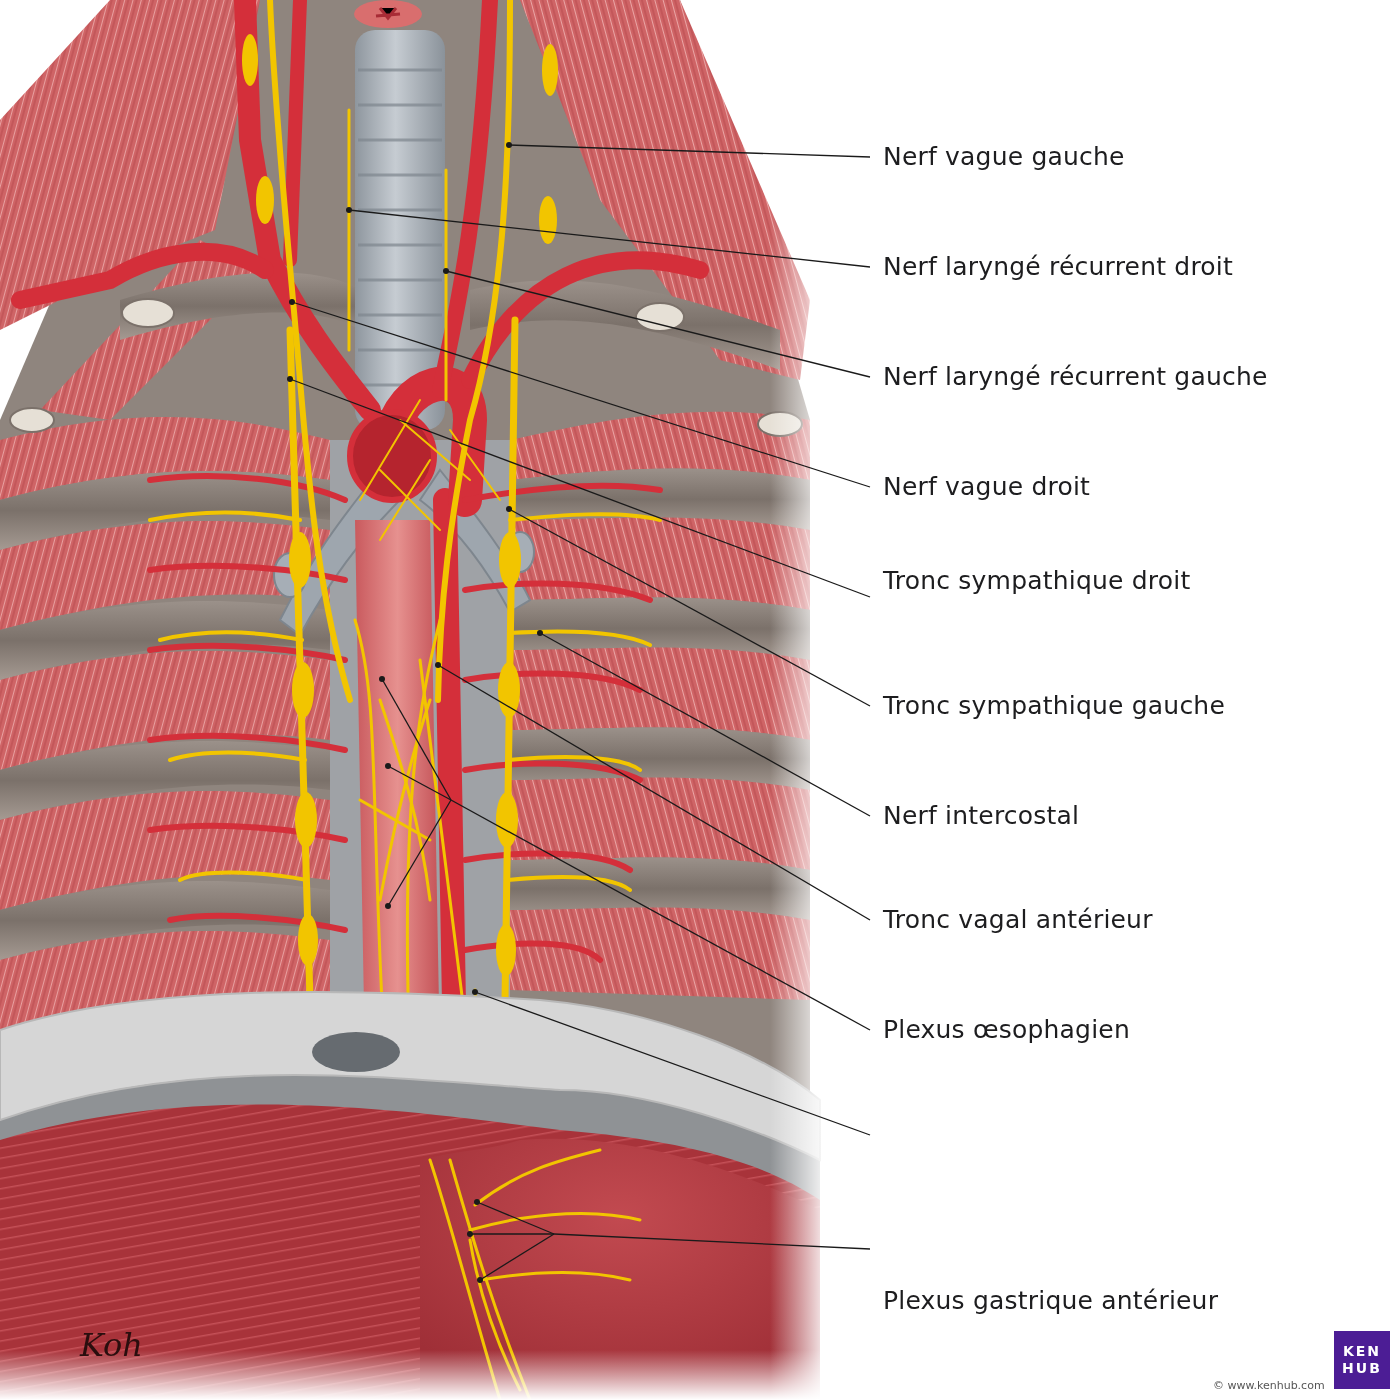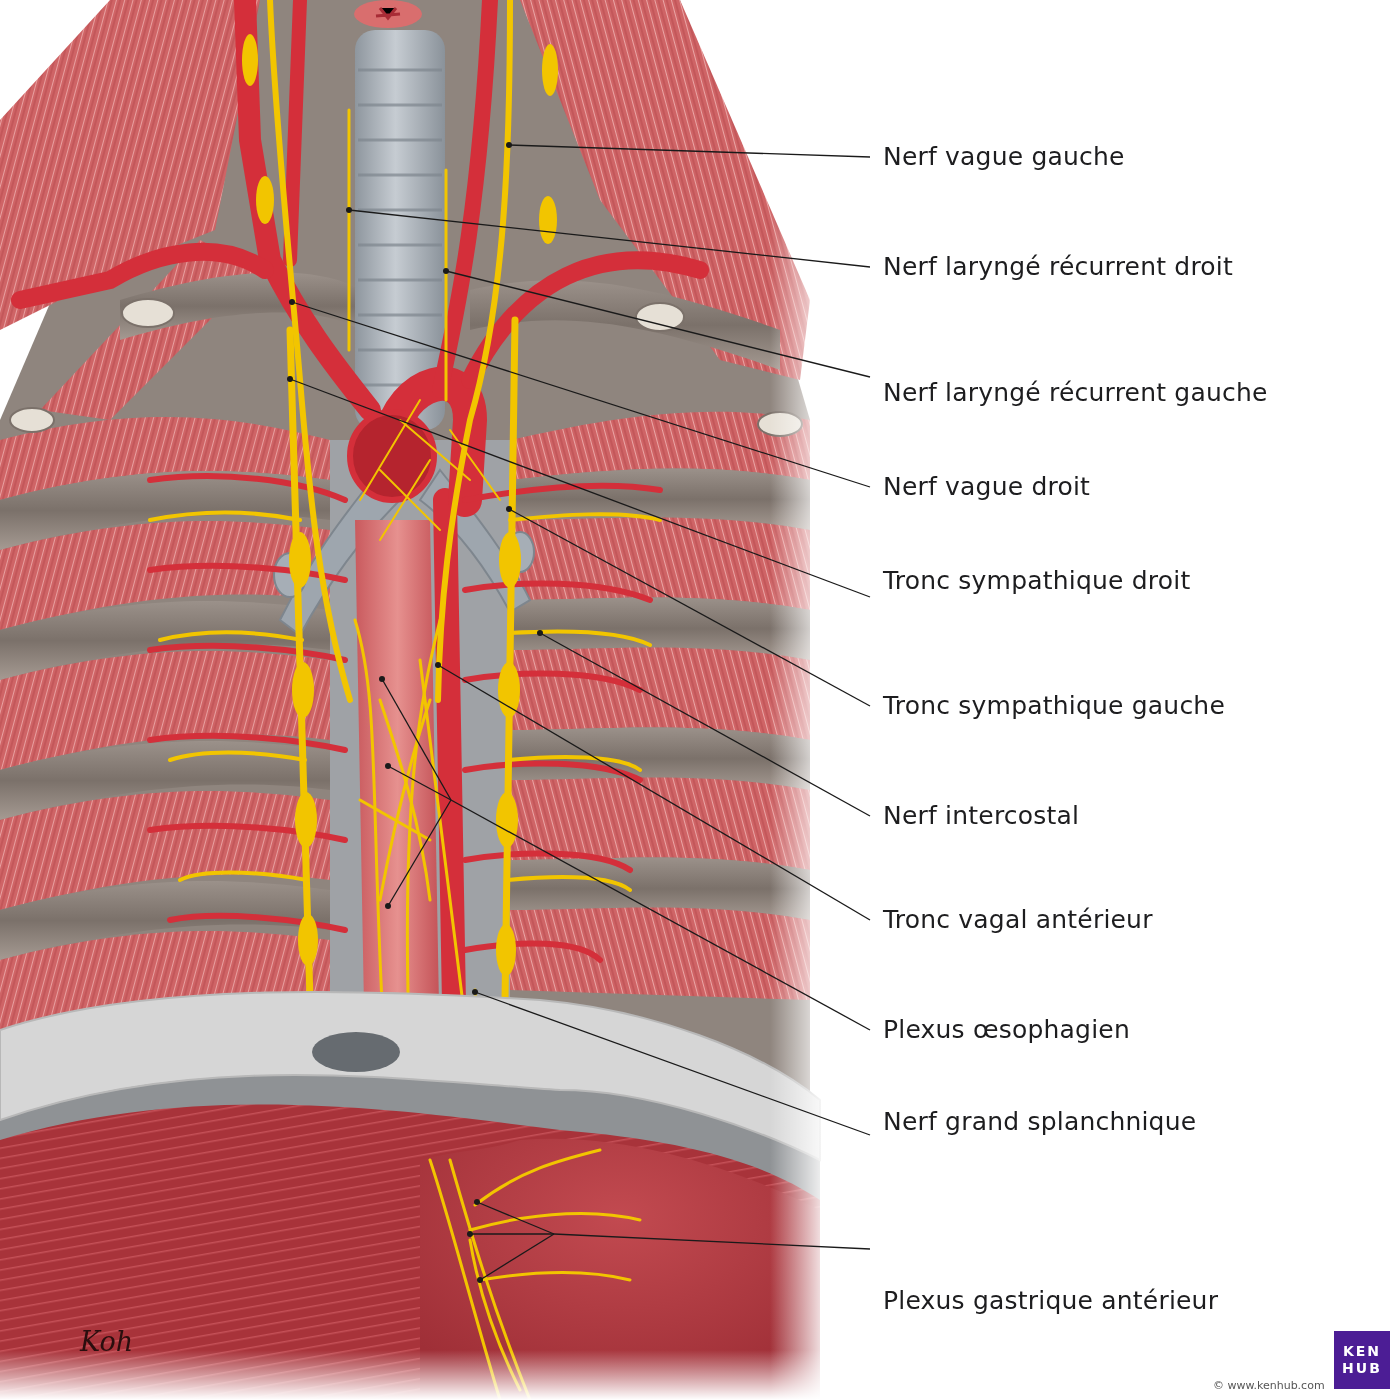--- a/index.html
+++ b/index.html
@@ -10,21 +10,21 @@
     position: absolute; left: 883px; font-size: 25px; color: #1d1d1f; line-height: 34px;
     white-space: nowrap; letter-spacing: 0.2px;
   }
   .label.two-line { line-height: 34px; }
   .logo {
     position: absolute; left: 1334px; top: 1331px; width: 56px; height: 58px;
     background: #4c1d95; color: #ffffff; font-size: 14px; font-weight: bold;
     letter-spacing: 2px; display: flex; flex-direction: column; align-items: center; justify-content: center; line-height: 17px;
   }
   .copyright { position: absolute; left: 1193px; top: 1379px; font-size: 11px; color: #555; margin-left: 20px; }
-  .signature { position: absolute; left: 80px; top: 1326px; font-family: "DejaVu Serif", serif; font-style: italic; font-size: 27px; color: #2a0e0e; }
+  .signature { position: absolute; left: 80px; top: 1326px; font-family: "DejaVu Serif", serif; font-style: italic; font-size: 32px; color: #2a0e0e; }
 </style>
 </head>
 <body>
 
 <div id="stage">
 
   <svg class="art" width="1400" height="1400" viewBox="0 0 1400 1400">
     <defs>
       <linearGradient id="muscleGrad" x1="0" y1="0" x2="1" y2="0">
         <stop offset="0" stop-color="#b8474b"></stop>
@@ -282,29 +282,28 @@
         <circle cx="470" cy="1234" r="3" fill="#1a1a1a"></circle>
         <line x1="480" y1="1280" x2="554" y2="1234" stroke="#1a1a1a" stroke-width="1.3"></line>
         <circle cx="480" cy="1280" r="3" fill="#1a1a1a"></circle>
         <line x1="554" y1="1234" x2="870" y2="1249" stroke="#1a1a1a" stroke-width="1.3"></line>
       </g>
   </svg>
 
   <div id="labels">
     <div class="label" style="top:140px">Nerf vague gauche</div>
     <div class="label" style="top:250px">Nerf laryngé récurrent droit</div>
-    <div class="label" style="top:376px">Nerf laryngé récurrent gauche</div>
+    <div class="label" style="top:360px">Nerf laryngé récurrent gauche</div>
     <div class="label" style="top:470px">Nerf vague droit</div>
     <div class="label" style="top:564px">Tronc sympathique droit</div>
     <div class="label" style="top:689px">Tronc sympathique gauche</div>
     <div class="label" style="top:799px">Nerf intercostal</div>
     <div class="label" style="top:903px">Tronc vagal antérieur</div>
     <div class="label" style="top:1013px">Plexus œsophagien</div>
     <div class="label two-line" style="top:1105px">
-      <div>Nerf grand splanchnique</div>
     </div>
     <div class="label" style="top:1284px">Plexus gastrique antérieur</div>
   </div>
 
   <div class="signature">Koh</div>
   <div class="copyright">© www.kenhub.com</div>
   <div class="logo">
     <span>KEN</span>
     <span>HUB</span>
   </div>

